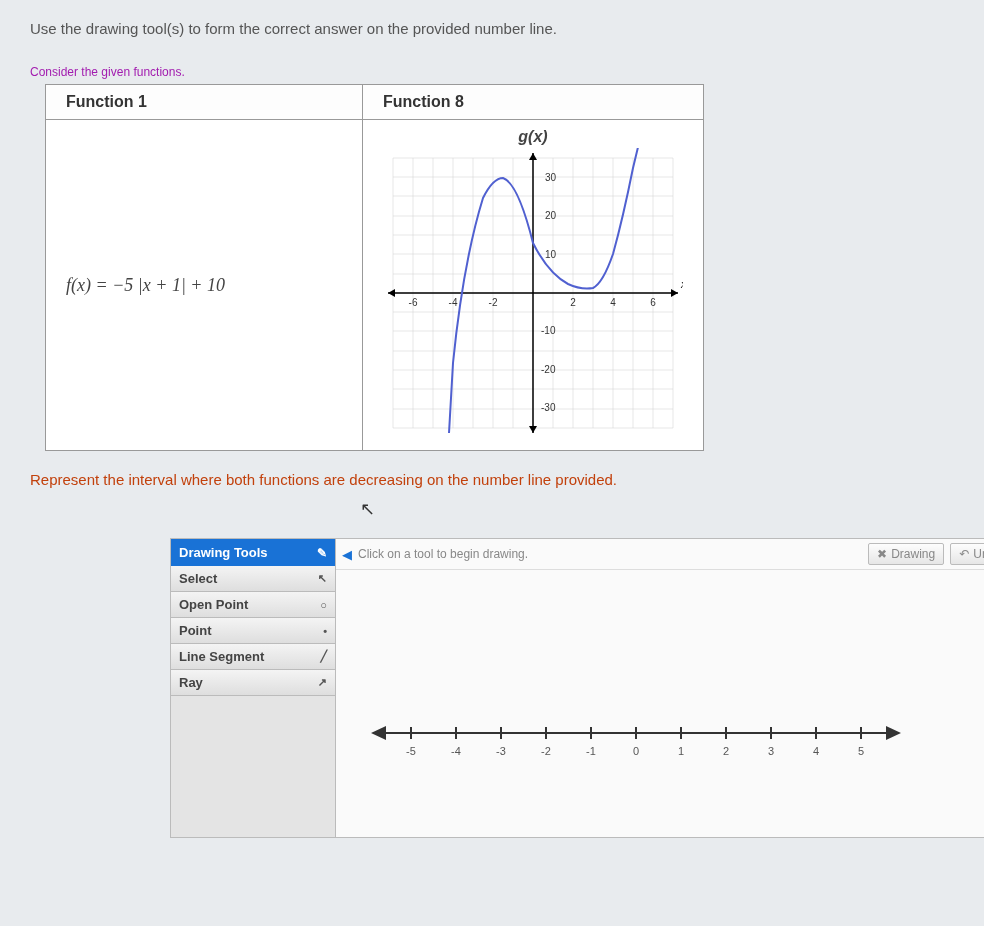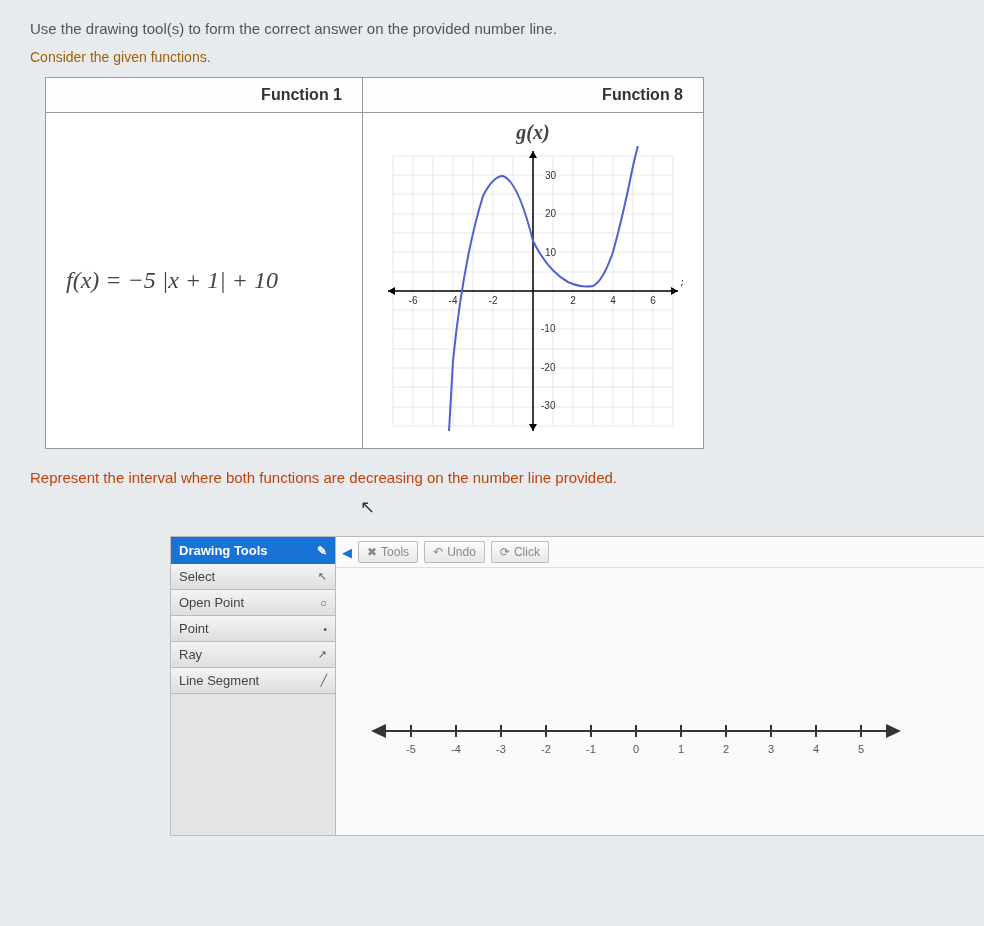--- a/index.html
+++ b/index.html
@@ -8,62 +8,62 @@
     padding: 20px 30px;
     font-family: Arial, Helvetica, sans-serif;
     background: #e8ebee;
     color: #444;
     width: 984px;
     height: 926px;
   }
   .instruction {
     font-size: 15px;
     color: #555;
-    margin-bottom: 12px;
+    margin-bottom: 28px;
   }
   .subinstruction {
-    font-size: 14px;
-    color: #a16207;
-    margin-bottom: 12px;
+    font-size: 12px;
+    color: #a21caf;
+    margin-bottom: 5px;
   }
   .func-table {
     border-collapse: collapse;
     background: #fff;
     margin-left: 15px;
     margin-bottom: 20px;
   }
   .func-table th, .func-table td {
     border: 1px solid #999;
     padding: 8px 20px;
     vertical-align: middle;
   }
   .func-table th {
     font-weight: bold;
     color: #333;
-    text-align: right;
+    text-align: left;
     font-size: 16px;
     background: #fdfdfd;
   }
   .func1-cell {
     width: 317px;
     height: 320px;
     text-align: left;
     font-family: 'Times New Roman', serif;
-    font-size: 24px;
+    font-size: 18px;
   }
   .func2-cell {
     width: 330px;
     text-align: center;
     padding: 6px;
   }
   .chart-title {
-    font-family: Liberation Serif, serif;
+    font-family: Liberation Sans, sans-serif;
     font-style: italic;
     font-weight: bold;
-    font-size: 20px;
+    font-size: 16px;
     margin-bottom: 2px;
   }
   .chart-wrap {
     display: inline-block;
   }
   .question {
     font-size: 15px;
     color: #c2410c;
     margin: 18px 0 50px 0;
   }
@@ -94,20 +94,21 @@
   .tool-item {
     background: linear-gradient(#f4f4f4, #dedede);
     border-bottom: 1px solid #bbb;
     padding: 5px 8px;
     font-size: 13px;
     color: #444;
     display: flex;
     justify-content: space-between;
     align-items: center;
     cursor: pointer;
+    font-weight: bold;
   }
   .tool-item .ticon {
     font-size: 11px;
     color: #555;
   }
   .canvas-area {
     flex: 1;
     position: relative;
     background: #fafafa;
   }
@@ -271,34 +272,35 @@
       </div>
       <div class="tool-item">
         <span>Open Point</span>
         <span class="ticon">○</span>
       </div>
       <div class="tool-item">
         <span>Point</span>
         <span class="ticon">•</span>
       </div>
       <div class="tool-item">
+        <span>Line Segment</span>
+        <span class="ticon">╱</span>
+      </div>
+      <div class="tool-item">
         <span>Ray</span>
         <span class="ticon">↗</span>
-      </div>
-      <div class="tool-item">
-        <span>Line Segment</span>
-        <span class="ticon">╱</span>
       </div>
     </div>
     <div class="canvas-area">
       <div class="canvas-top">
         <span class="collapse-arrow">◀</span>
+        <span class="canvas-hint">Click on a tool to begin drawing.</span>
         <button class="btn">
           <span>✖</span>
-          <span>Tools</span>
+          <span>Drawing</span>
         </button>
         <button class="btn">
           <span>↶</span>
           <span>Undo</span>
         </button>
         <button class="btn">
           <span>⟳</span>
           <span>Click</span>
         </button>
       </div>

